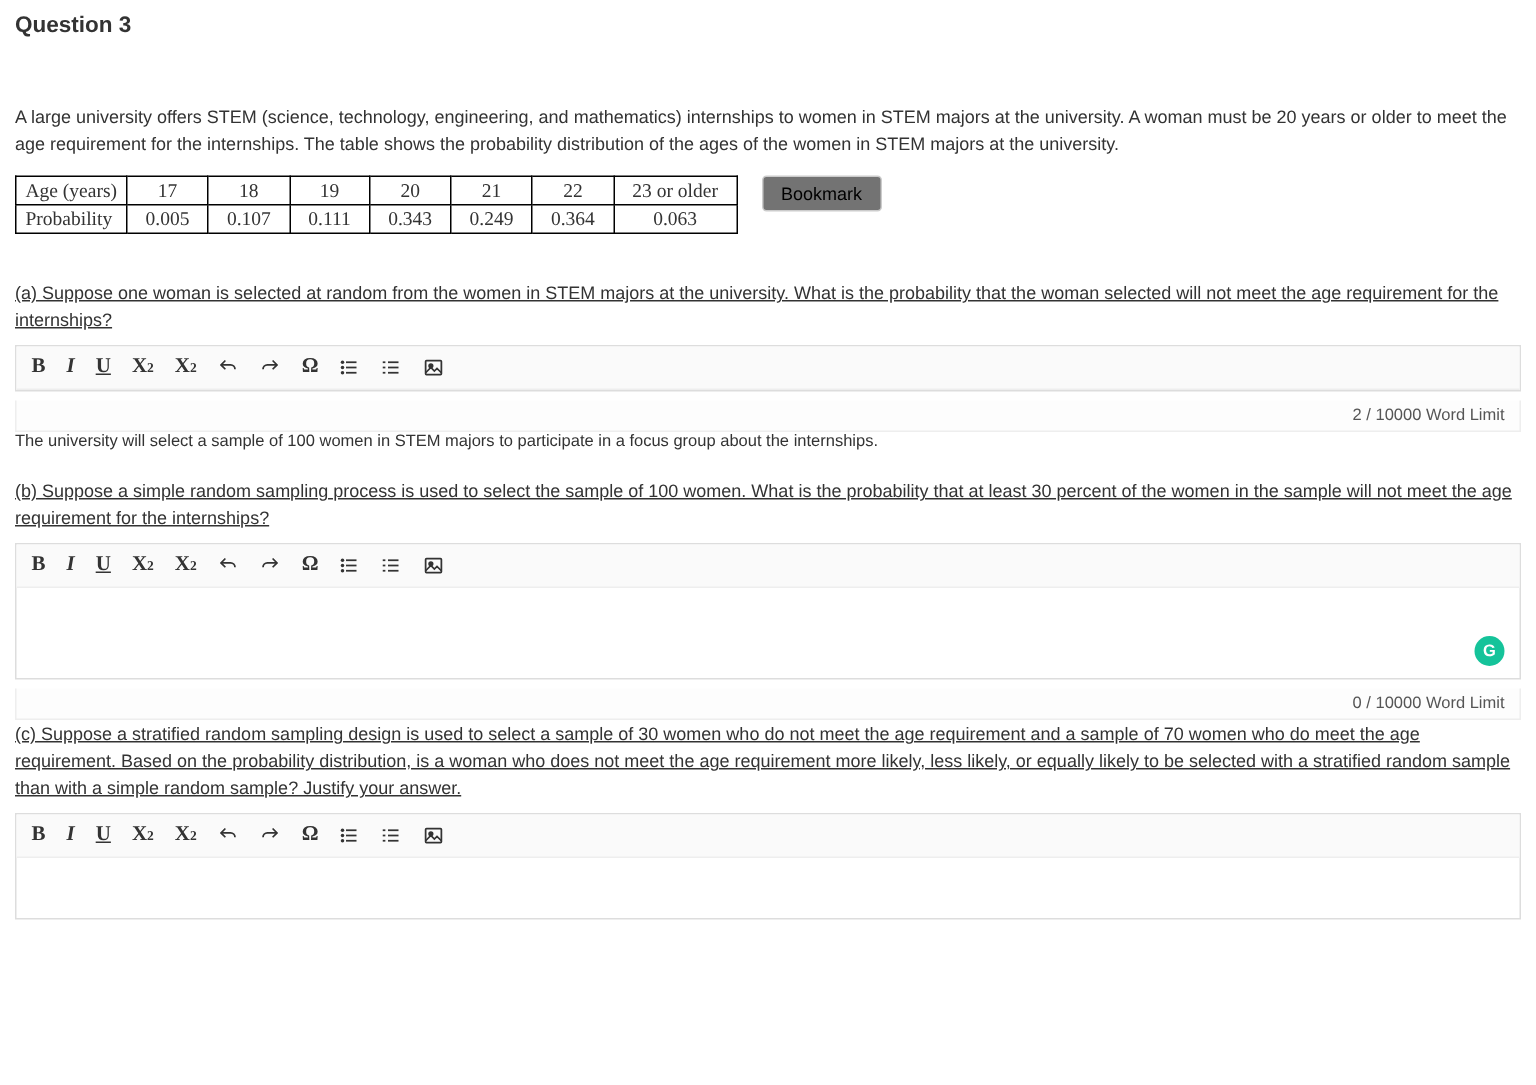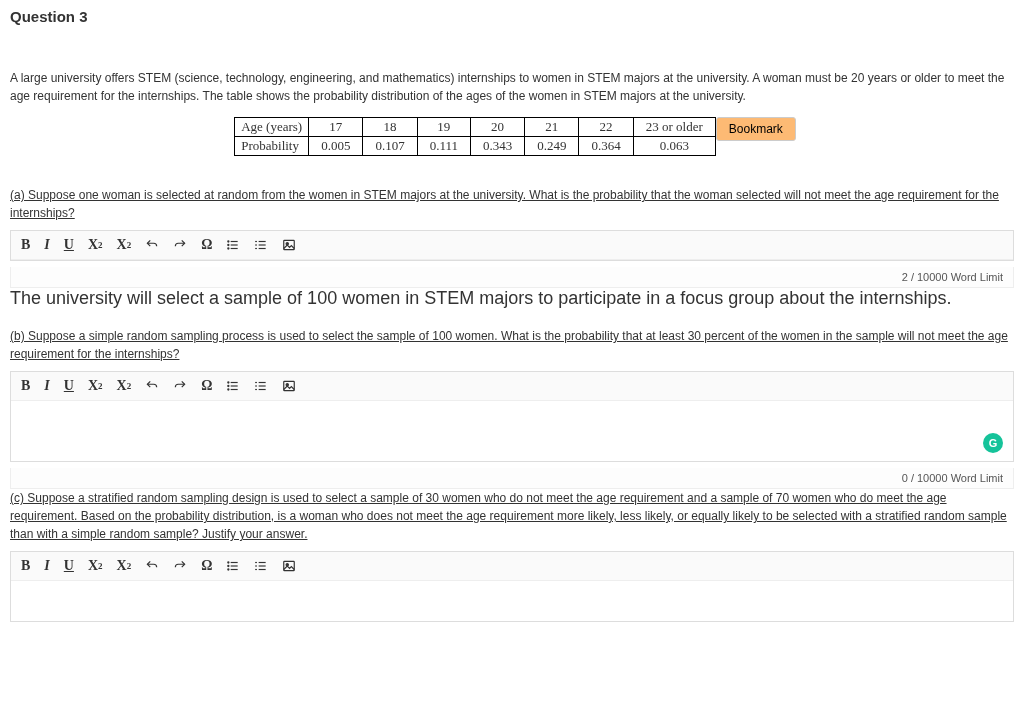--- a/index.html
+++ b/index.html
@@ -1,36 +1,36 @@
 <!DOCTYPE html>
 <html><head>
 <meta charset="utf-8">
 <style>
   * { box-sizing: border-box; margin: 0; padding: 0; }
   body { font-family: Arial, Helvetica, sans-serif; font-size: 12px; color: #333; background: #fff; padding: 8px 10px; width: 1024px; }
   .q-title { font-size: 15px; font-weight: 700; margin-bottom: 44px; }
   .intro { font-size: 12px; line-height: 1.5; margin-bottom: 12px; }
-  .row-table-bookmark { display: flex; align-items: flex-start; justify-content: center; margin-bottom: 30px; }
+  .row-table-bookmark { display: flex; align-items: flex-start; justify-content: flex-start; margin-bottom: 30px; gap: 16px; }
   .dist-table { border-collapse: collapse; font-family: "Times New Roman", serif; font-size: 13px; }
   .dist-table td { border: 1px solid #000; padding: 1px 12px; text-align: center; }
   .dist-table td.label { text-align: left; padding: 1px 6px; }
-  .bookmark { border: 1px solid #ccc; border-radius: 3px; padding: 4px 12px; font-size: 12px; background: #fdba74; cursor: pointer; margin-right: -6px; }
+  .bookmark { border: 1px solid #ccc; border-radius: 3px; padding: 4px 12px; font-size: 12px; background: #737373; cursor: pointer; margin-right: -6px; }
   .part-text { font-size: 12px; line-height: 1.5; margin-bottom: 8px; text-decoration: underline; }
   .editor { border: 1px solid #ddd; margin-bottom: 6px; }
   .toolbar { display: flex; align-items: center; gap: 14px; padding: 6px 10px; border-bottom: 1px solid #eee; background: #fafafa; }
   .tool { font-family: "Times New Roman", serif; font-size: 14px; font-weight: bold; cursor: pointer; color: #333; display: inline-flex; align-items: center; }
   .tool.italic { font-style: italic; }
   .tool .sub, .tool .sup { font-size: 9px; }
   .tool .sup { vertical-align: super; }
   .tool .sub { vertical-align: sub; }
   .tool svg { width: 14px; height: 14px; }
   .content-area { min-height: 70px; padding: 10px 12px; font-size: 12px; position: relative; }
   .content-area.tall { min-height: 60px; }
   .wordlimit { text-align: right; font-size: 11px; color: #555; border: 1px solid #eee; border-top: none; padding: 4px 10px; background: #fdfdfd; }
-  .mid-text { font-size: 18px; margin-bottom: 18px; }
+  .mid-text { font-size: 11px; margin-bottom: 18px; }
   .grammarly-badge { position: absolute; right: 10px; bottom: 8px; width: 20px; height: 20px; border-radius: 50%; background: #15c39a; color: #fff; font-weight: bold; font-size: 11px; display: flex; align-items: center; justify-content: center; }
 </style>
 </head>
 <body>
 
 <div class="q-title">Question 3</div>
 
 <div class="intro">A large university offers STEM (science, technology, engineering, and mathematics) internships to women in STEM majors at the university. A woman must be 20 years or older to meet the age requirement for the internships. The table shows the probability distribution of the ages of the women in STEM majors at the university.</div>
 
 <div class="row-table-bookmark">

